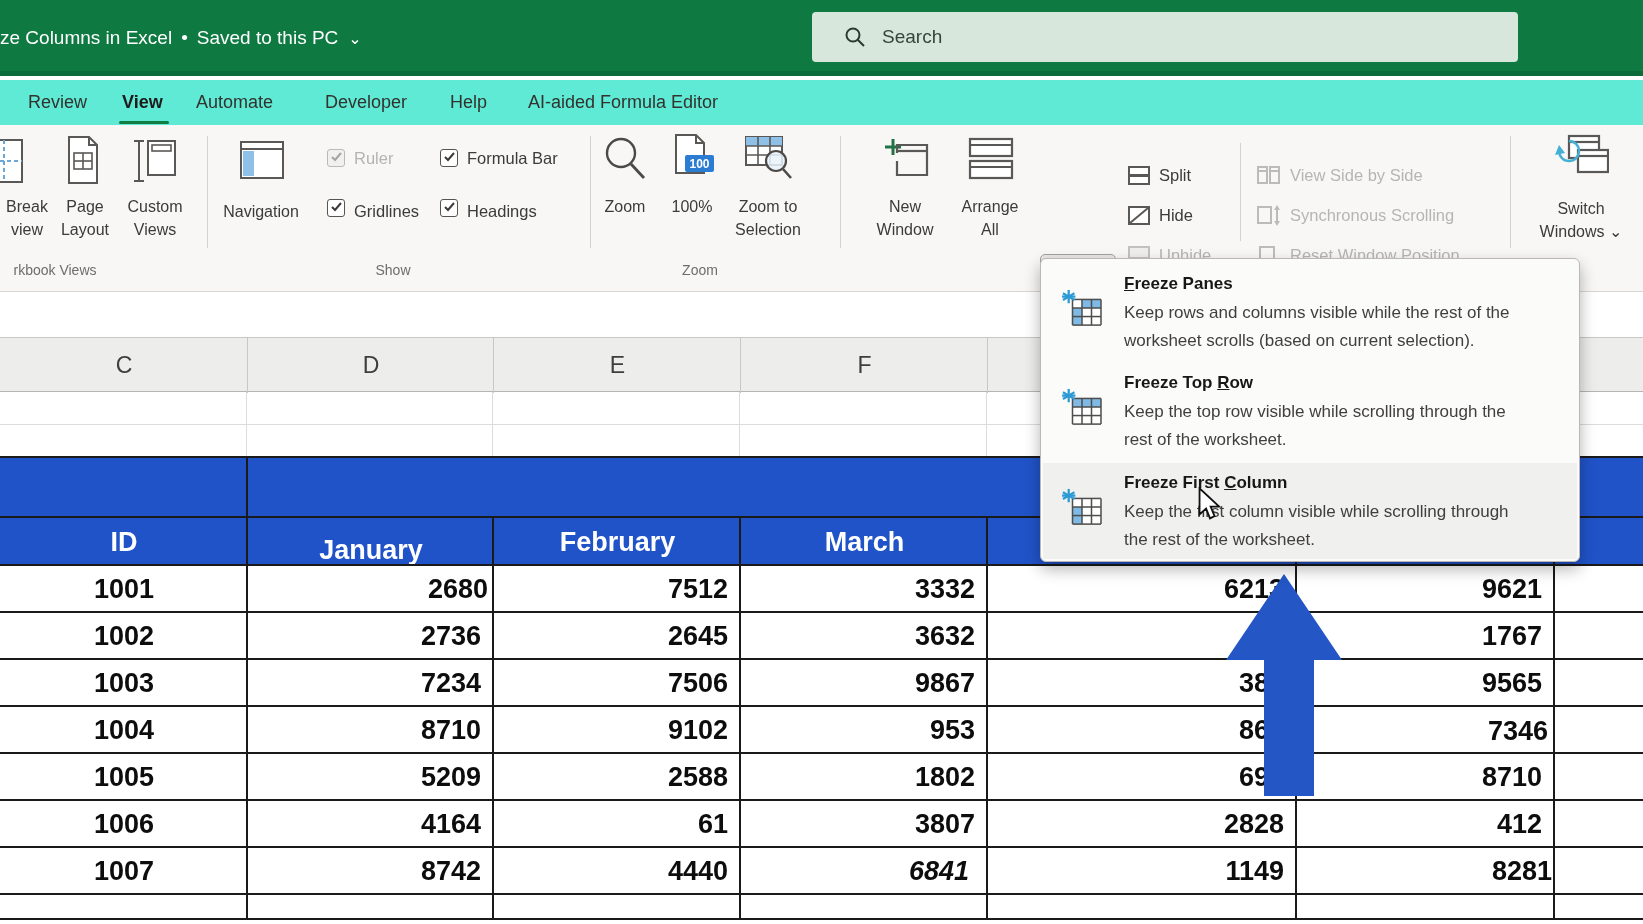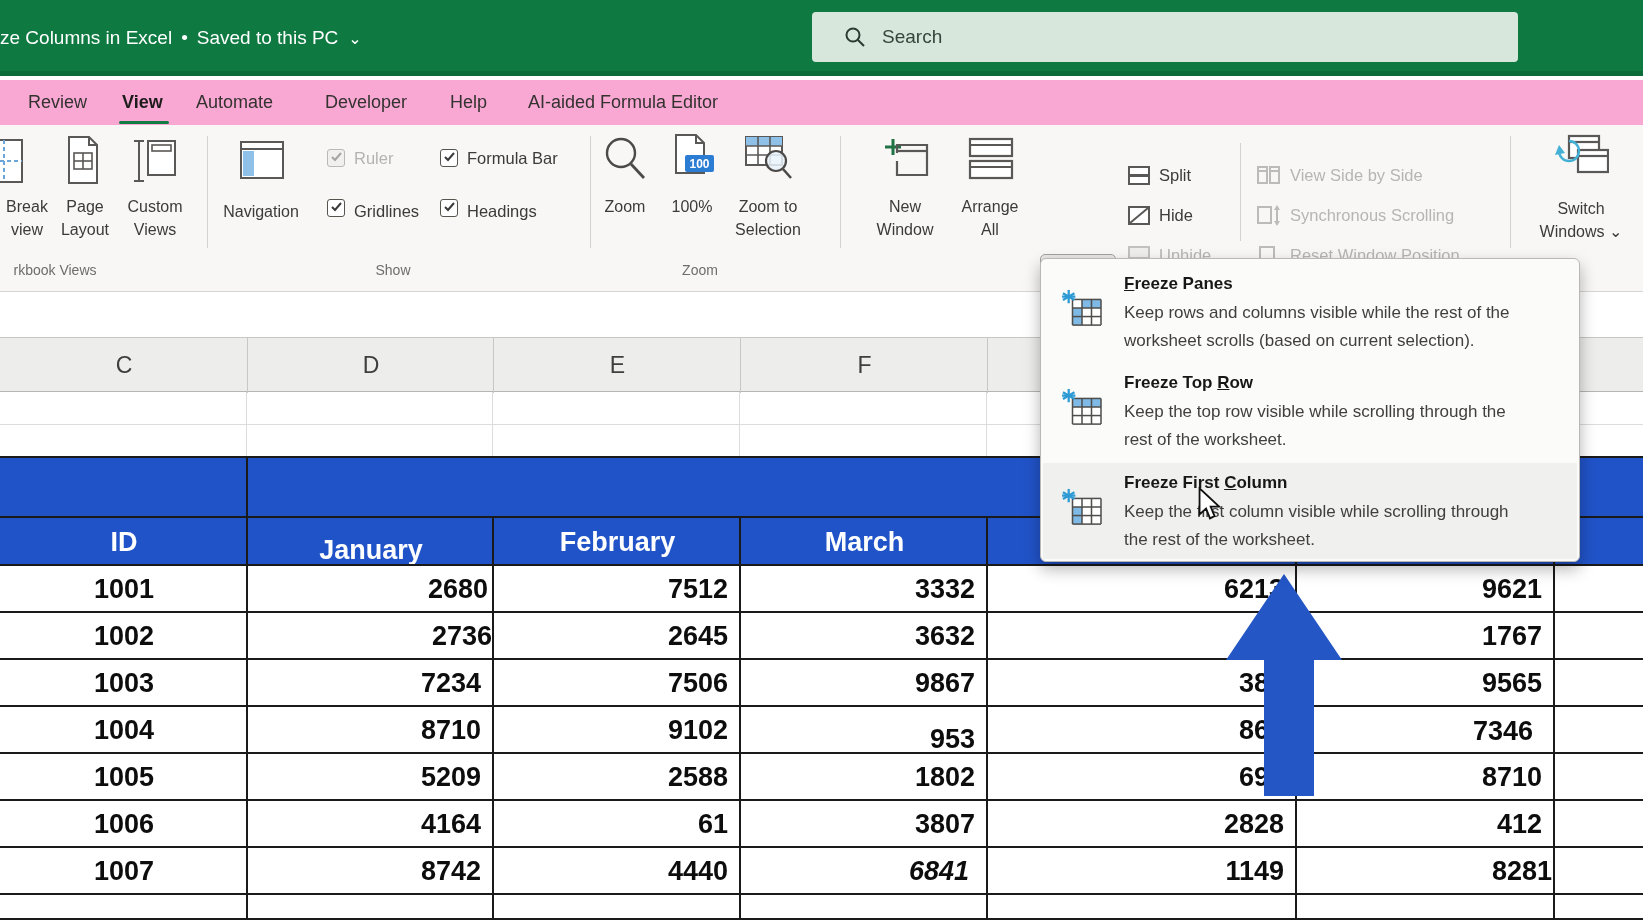--- a/index.html
+++ b/index.html
@@ -10,21 +10,21 @@
   
   .titlebar{left:0;top:0;width:1643px;height:76px;background:#0e7a42;border-bottom:5px solid #0b6b39;box-sizing:border-box;}
   .doc-title{left:0;top:24px;height:28px;line-height:28px;color:#ffffff;font-size:19px;white-space:nowrap;}
   .doc-title .dot{margin:0 9px;}
   .doc-title .chev{margin-left:10px;font-size:16px;}
   .searchbox{left:812px;top:12px;width:706px;height:50px;background:#d7e7dc;border-radius:4px;display:flex;align-items:center;}
   .searchbox .sicon{margin-left:32px;width:22px;height:22px;}
   .searchbox .stext{margin-left:16px;font-size:19px;color:#36453c;}
 
   
-  .tabrow{left:0;top:80px;width:1643px;height:45px;background:#f9a8d4;}
+  .tabrow{left:0;top:80px;width:1643px;height:45px;background:#5eead4;}
   .rtab{position:absolute;top:0;height:45px;line-height:45px;font-size:18px;color:#33322f;white-space:nowrap;cursor:default;}
   .rtab.active{color:#1d1c1b;font-weight:600;}
   .tab-underline{position:absolute;height:3px;background:#127c42;border-radius:2px;}
 
   
   .ribbon{left:0;top:125px;width:1643px;height:167px;background:#f8f7f6;border-bottom:1px solid #d8d6d4;box-sizing:border-box;}
   .vsep{position:absolute;top:11px;height:112px;width:1px;background:#d4d2d0;}
   .grouplabel{position:absolute;top:137px;font-size:14px;color:#6f6d6b;text-align:center;}
   .rlabel{position:absolute;text-align:center;font-size:16px;color:#3c3b39;line-height:23px;width:110px;white-space:nowrap;}
   .ricon{position:absolute;}
@@ -342,37 +342,37 @@
       <div class="tcell hdr" style="left:248px;top:126px;width:246px;height:64px;justify-content:center">January</div>
       <div class="tcell hdr" style="left:494px;top:126px;width:247px;height:48px;justify-content:center">February</div>
       <div class="tcell hdr" style="left:741px;top:126px;width:247px;height:48px;justify-content:center">March</div>
       <div class="tcell" style="left:0px;top:174px;width:248px;height:47px;justify-content:center;">1001</div>
       <div class="tcell" style="left:248px;top:174px;width:246px;height:47px;justify-content:flex-end;padding-right:6px;box-sizing:border-box;">2680</div>
       <div class="tcell" style="left:494px;top:174px;width:247px;height:47px;justify-content:flex-end;padding-right:13px;box-sizing:border-box;">7512</div>
       <div class="tcell" style="left:741px;top:174px;width:247px;height:47px;justify-content:flex-end;padding-right:13px;box-sizing:border-box;">3332</div>
       <div class="tcell" style="left:988px;top:174px;width:309px;height:47px;justify-content:flex-end;padding-right:13px;box-sizing:border-box;">6213</div>
       <div class="tcell" style="left:1297px;top:174px;width:258px;height:47px;justify-content:flex-end;padding-right:13px;box-sizing:border-box;">9621</div>
       <div class="tcell" style="left:0px;top:221px;width:248px;height:47px;justify-content:center;">1002</div>
-      <div class="tcell" style="left:248px;top:221px;width:246px;height:47px;justify-content:flex-end;padding-right:2px;box-sizing:border-box;">2736</div>
+      <div class="tcell" style="left:248px;top:221px;width:246px;height:47px;justify-content:flex-end;padding-right:13px;box-sizing:border-box;">2736</div>
       <div class="tcell" style="left:494px;top:221px;width:247px;height:47px;justify-content:flex-end;padding-right:13px;box-sizing:border-box;">2645</div>
       <div class="tcell" style="left:741px;top:221px;width:247px;height:47px;justify-content:flex-end;padding-right:13px;box-sizing:border-box;">3632</div>
       <div class="tcell" style="left:988px;top:221px;width:309px;height:47px;justify-content:flex-end;padding-right:13px;box-sizing:border-box;"></div>
       <div class="tcell" style="left:1297px;top:221px;width:258px;height:47px;justify-content:flex-end;padding-right:13px;box-sizing:border-box;">1767</div>
       <div class="tcell" style="left:0px;top:268px;width:248px;height:47px;justify-content:center;">1003</div>
       <div class="tcell" style="left:248px;top:268px;width:246px;height:47px;justify-content:flex-end;padding-right:13px;box-sizing:border-box;">7234</div>
       <div class="tcell" style="left:494px;top:268px;width:247px;height:47px;justify-content:flex-end;padding-right:13px;box-sizing:border-box;">7506</div>
       <div class="tcell" style="left:741px;top:268px;width:247px;height:47px;justify-content:flex-end;padding-right:13px;box-sizing:border-box;">9867</div>
       <div class="tcell" style="left:988px;top:268px;width:309px;height:47px;justify-content:flex-end;padding-right:13px;box-sizing:border-box;">384</div>
       <div class="tcell" style="left:1297px;top:268px;width:258px;height:47px;justify-content:flex-end;padding-right:13px;box-sizing:border-box;">9565</div>
       <div class="tcell" style="left:0px;top:315px;width:248px;height:47px;justify-content:center;">1004</div>
       <div class="tcell" style="left:248px;top:315px;width:246px;height:47px;justify-content:flex-end;padding-right:13px;box-sizing:border-box;">8710</div>
       <div class="tcell" style="left:494px;top:315px;width:247px;height:47px;justify-content:flex-end;padding-right:13px;box-sizing:border-box;">9102</div>
-      <div class="tcell" style="left:741px;top:315px;width:247px;height:47px;justify-content:flex-end;padding-right:13px;box-sizing:border-box;margin-top:9px;">953</div>
+      <div class="tcell" style="left:741px;top:315px;width:247px;height:47px;justify-content:flex-end;padding-right:13px;box-sizing:border-box;">953</div>
       <div class="tcell" style="left:988px;top:315px;width:309px;height:47px;justify-content:flex-end;padding-right:13px;box-sizing:border-box;">868</div>
-      <div class="tcell" style="left:1297px;top:315px;width:258px;height:49px;justify-content:flex-end;padding-right:22px;box-sizing:border-box;">7346</div>
+      <div class="tcell" style="left:1297px;top:315px;width:258px;height:49px;justify-content:flex-end;padding-right:7px;box-sizing:border-box;">7346</div>
       <div class="tcell" style="left:0px;top:362px;width:248px;height:47px;justify-content:center;">1005</div>
       <div class="tcell" style="left:248px;top:362px;width:246px;height:47px;justify-content:flex-end;padding-right:13px;box-sizing:border-box;">5209</div>
       <div class="tcell" style="left:494px;top:362px;width:247px;height:47px;justify-content:flex-end;padding-right:13px;box-sizing:border-box;">2588</div>
       <div class="tcell" style="left:741px;top:362px;width:247px;height:47px;justify-content:flex-end;padding-right:13px;box-sizing:border-box;">1802</div>
       <div class="tcell" style="left:988px;top:362px;width:309px;height:47px;justify-content:flex-end;padding-right:13px;box-sizing:border-box;">694</div>
       <div class="tcell" style="left:1297px;top:362px;width:258px;height:47px;justify-content:flex-end;padding-right:13px;box-sizing:border-box;">8710</div>
       <div class="tcell" style="left:0px;top:409px;width:248px;height:47px;justify-content:center;">1006</div>
       <div class="tcell" style="left:248px;top:409px;width:246px;height:47px;justify-content:flex-end;padding-right:13px;box-sizing:border-box;">4164</div>
       <div class="tcell" style="left:494px;top:409px;width:247px;height:47px;justify-content:flex-end;padding-right:13px;box-sizing:border-box;">61</div>
       <div class="tcell" style="left:741px;top:409px;width:247px;height:47px;justify-content:flex-end;padding-right:13px;box-sizing:border-box;">3807</div>

